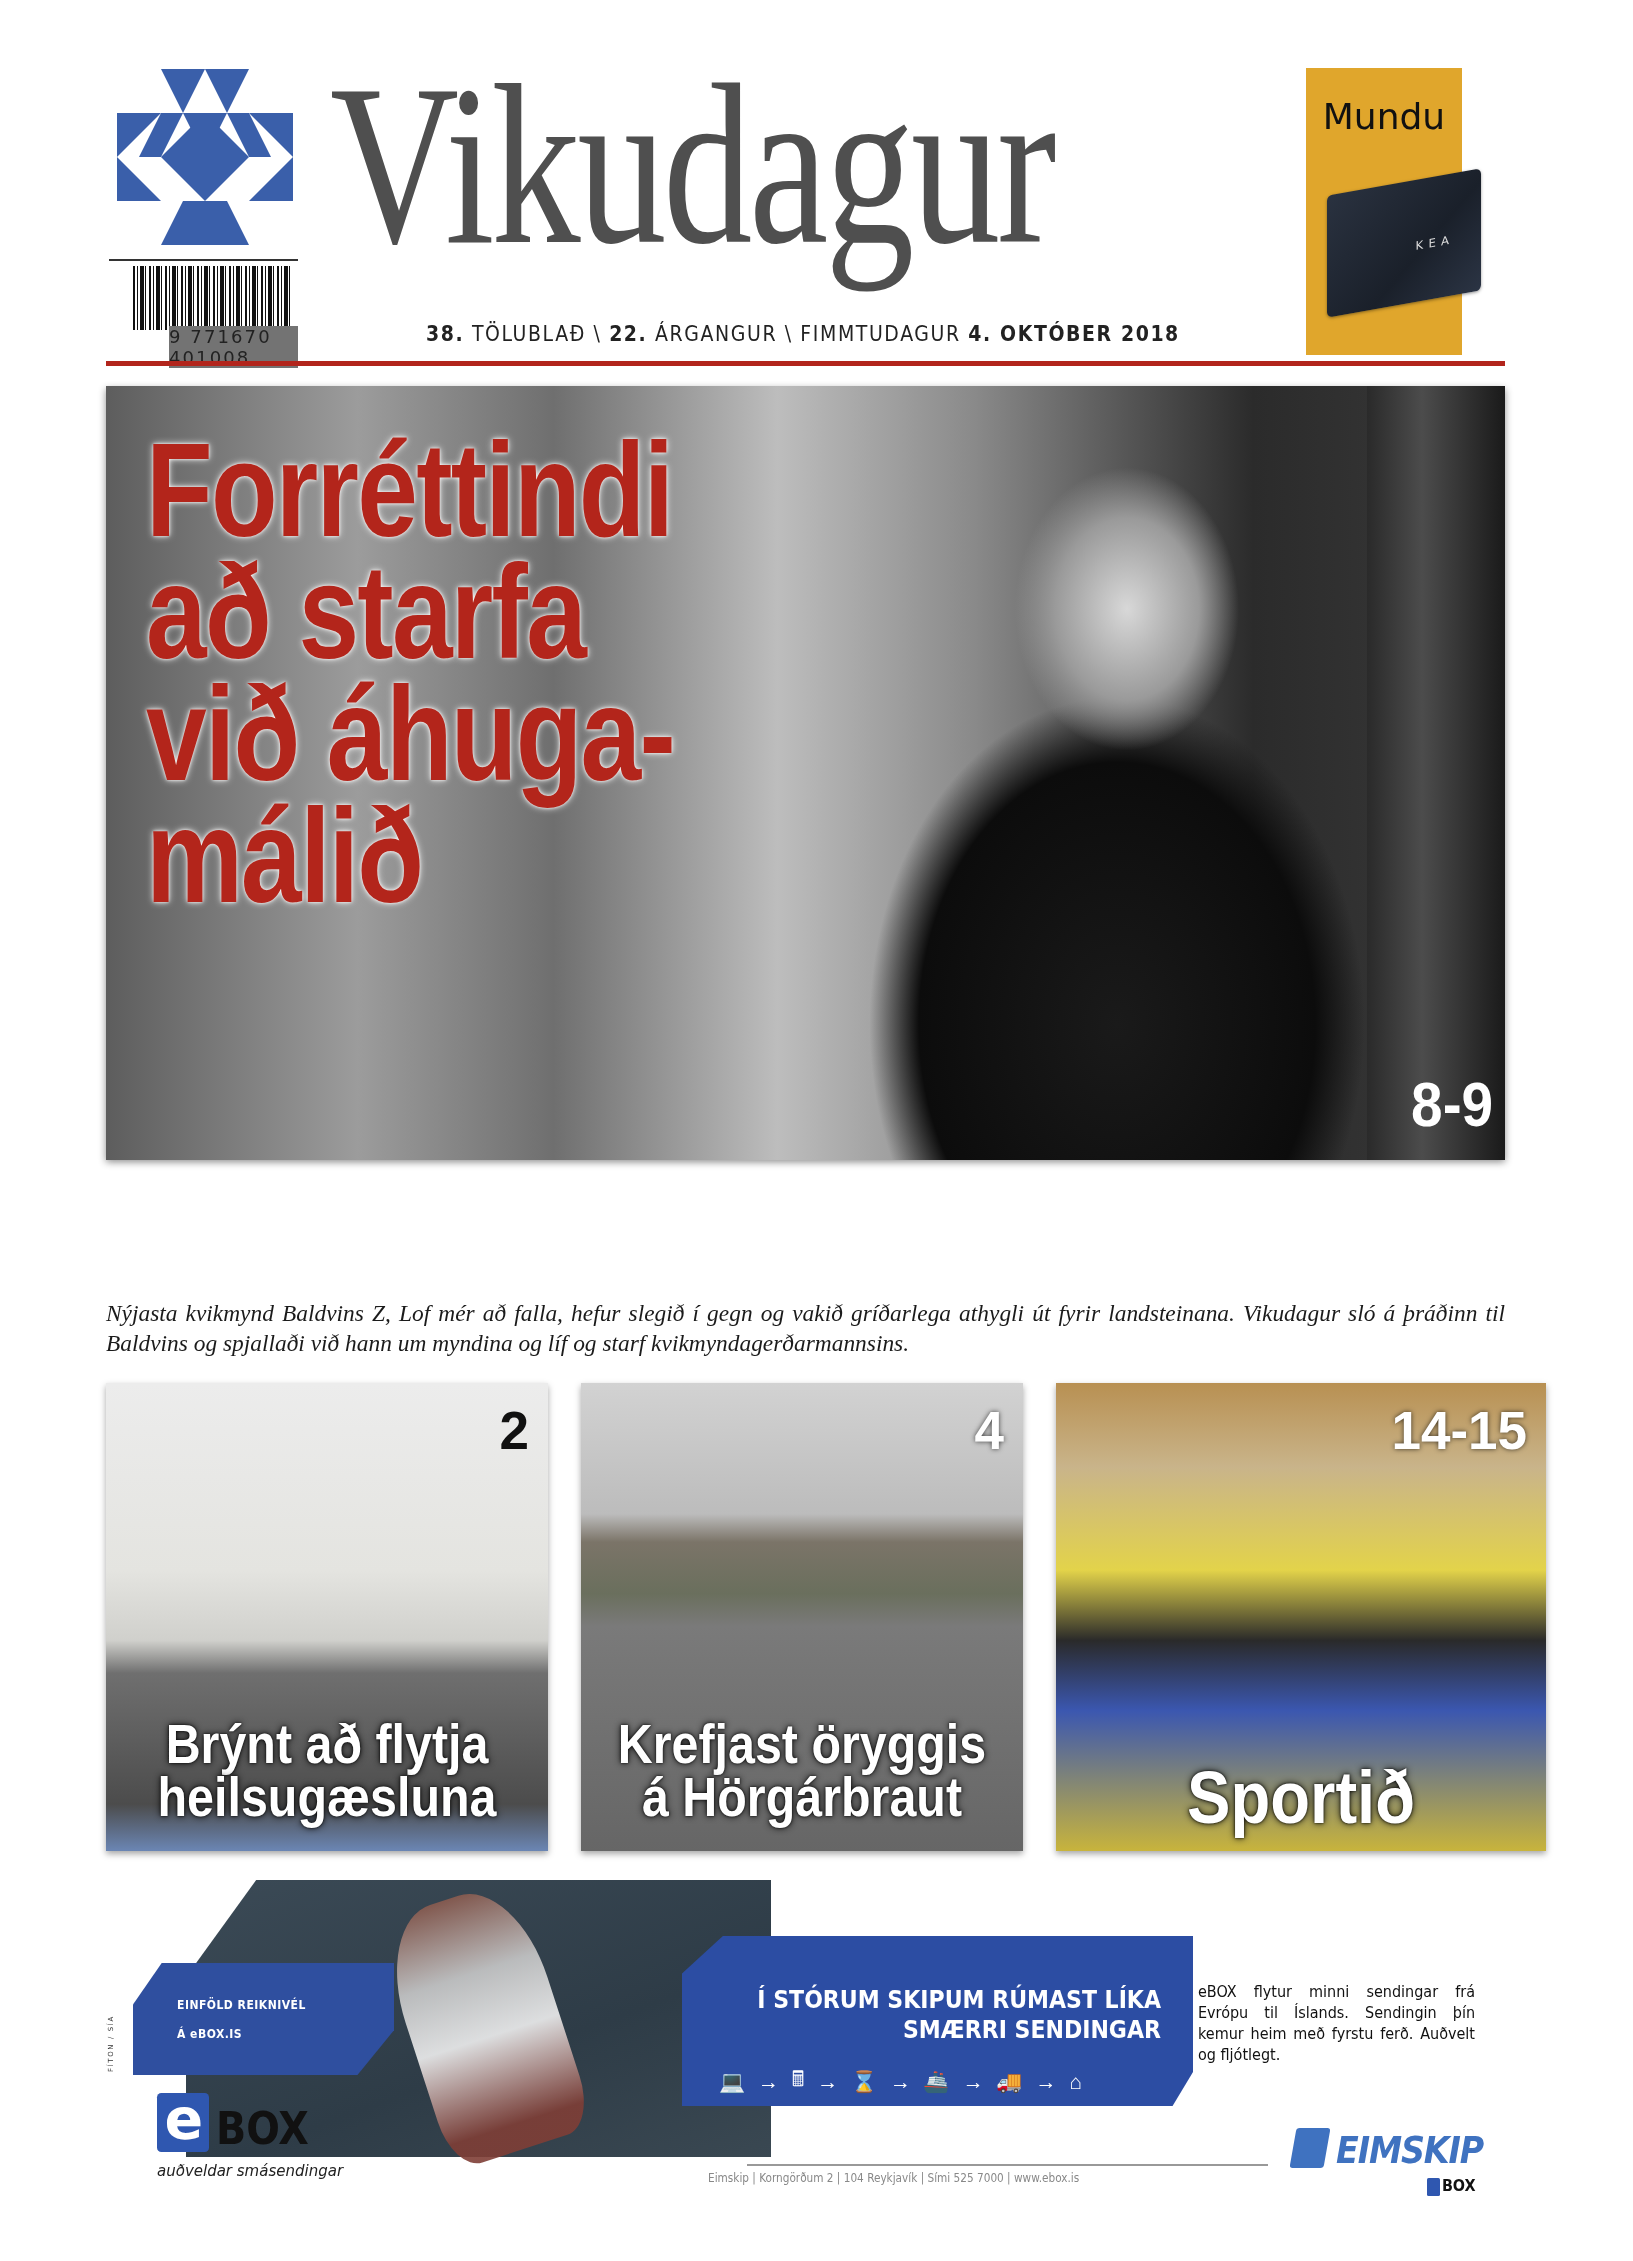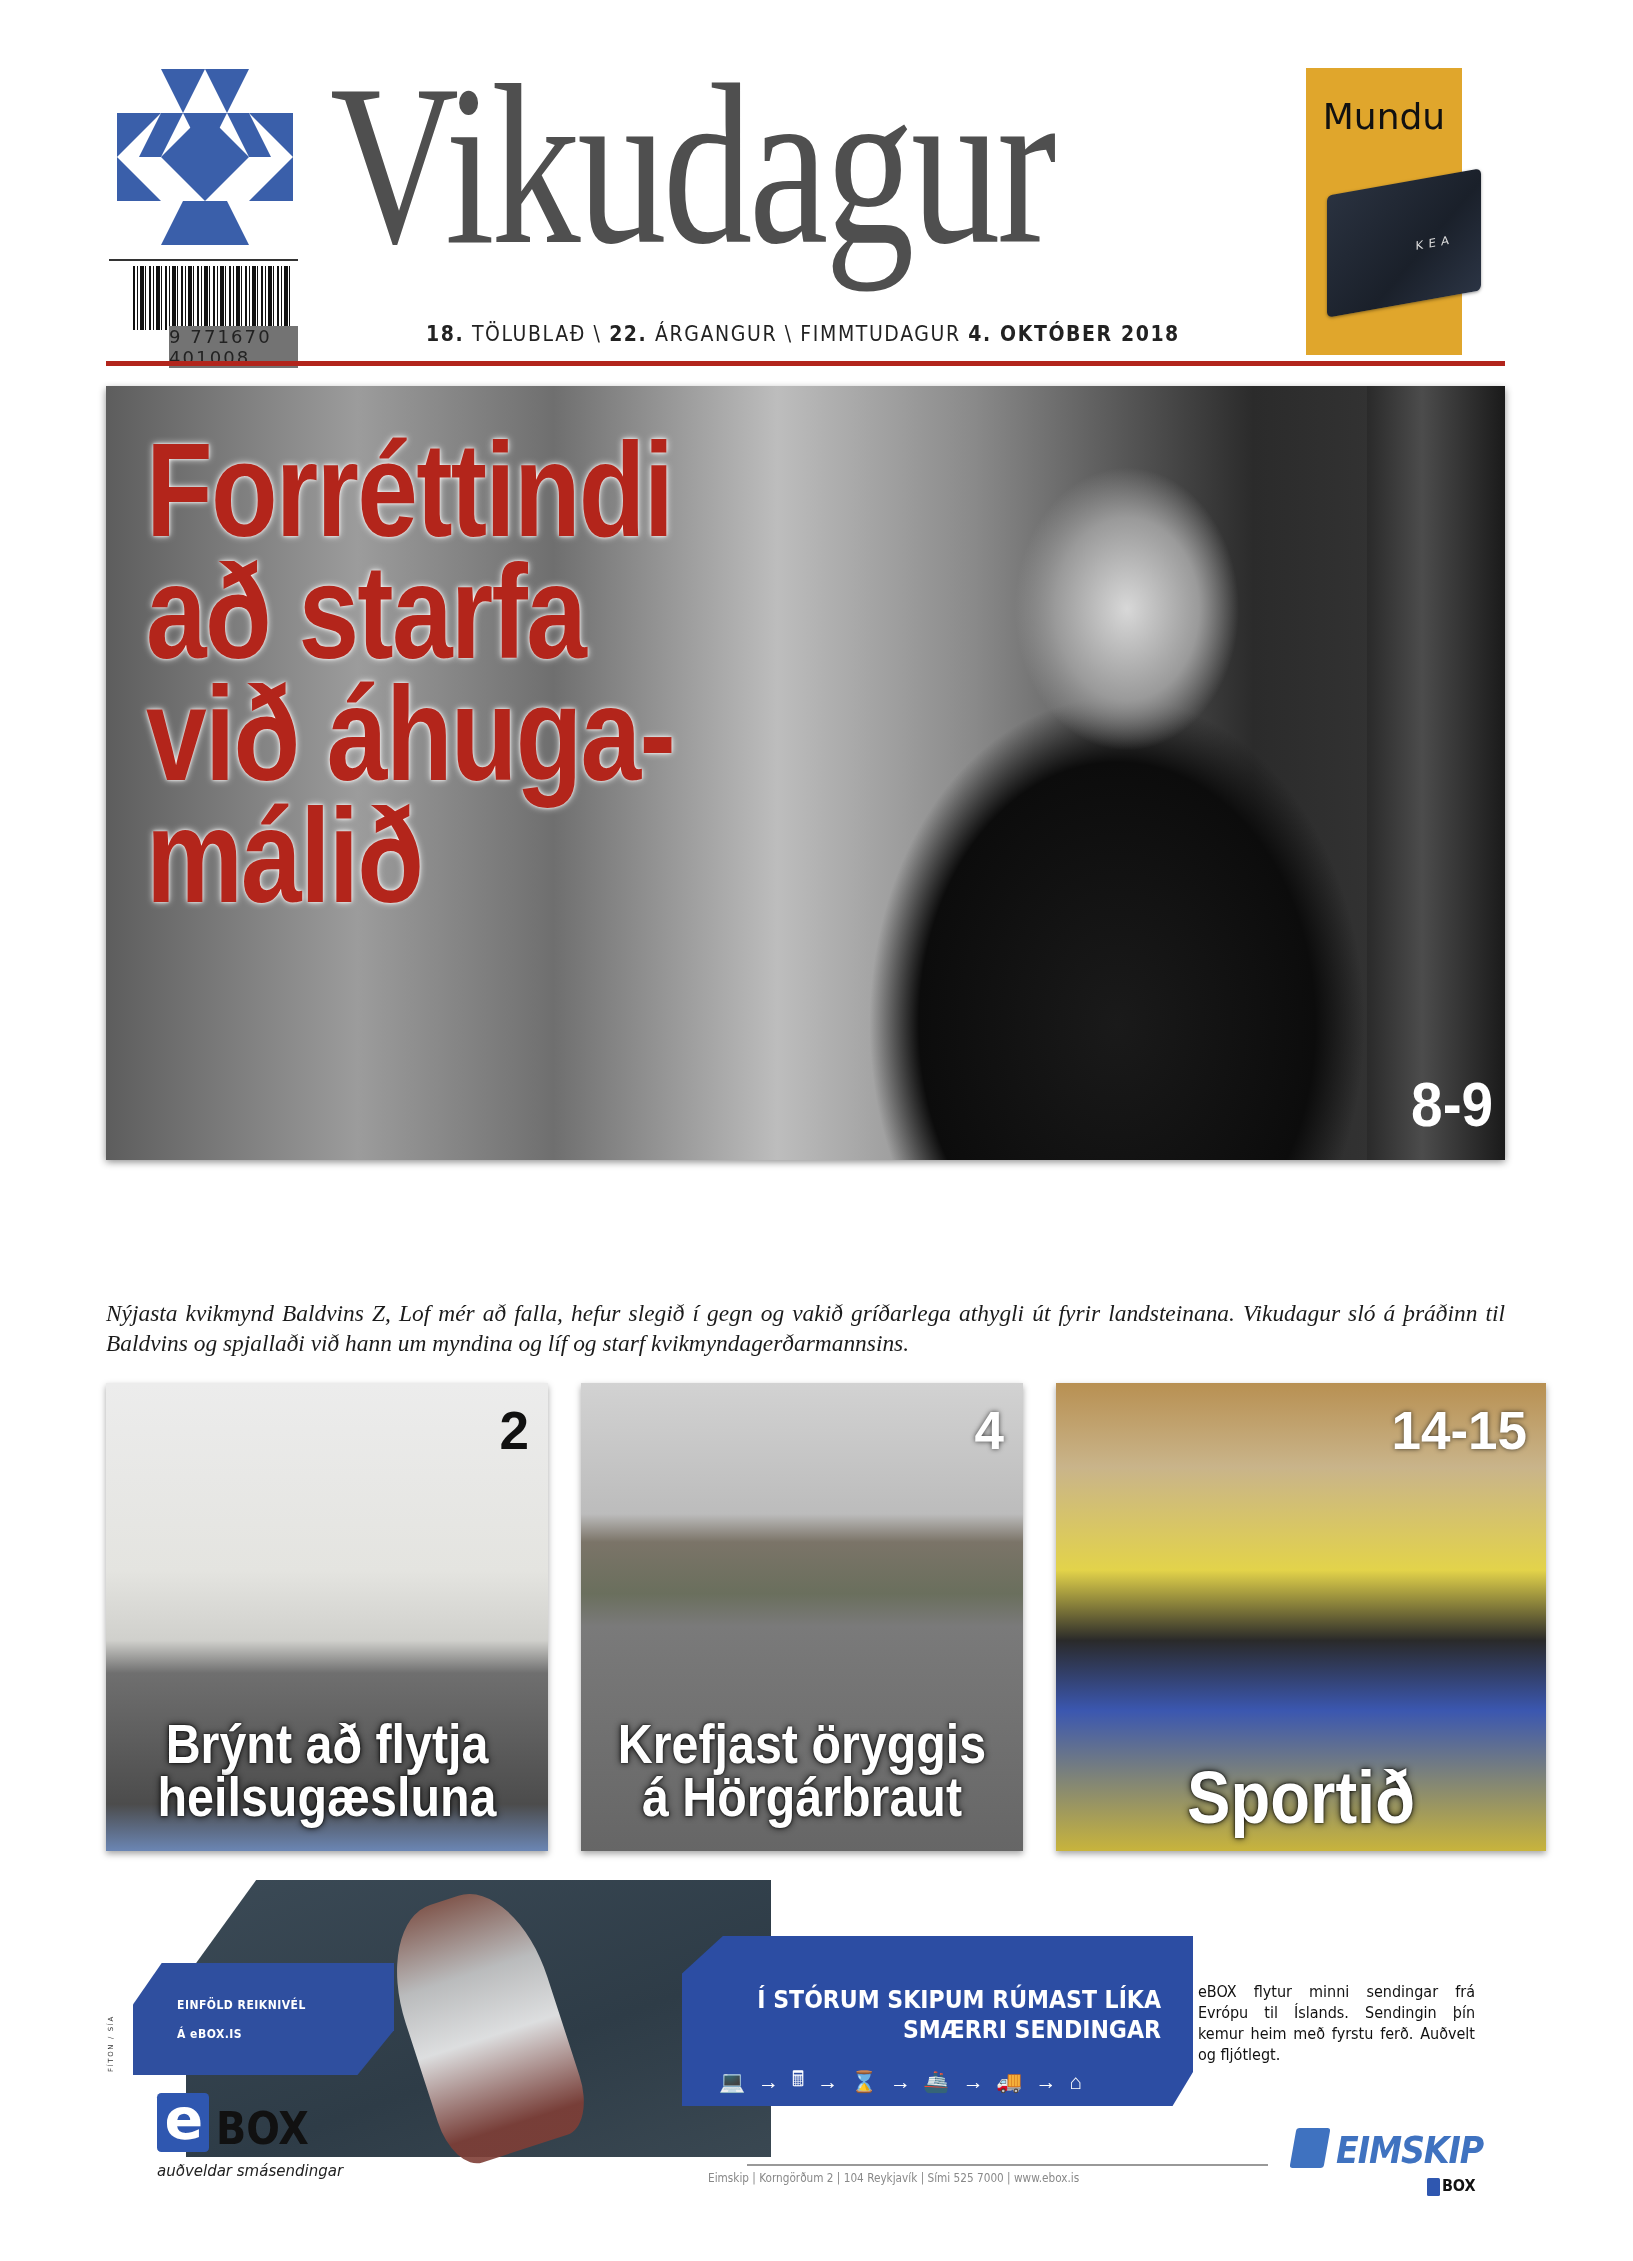--- a/index.html
+++ b/index.html
@@ -96,21 +96,21 @@
 </svg>
 <div class="logo-rule"></div>
 <div class="barcode">
   <div class="barcode-bars"></div>
   <div class="barcode-num">9 771670 401008</div>
 </div>
 
 <div class="wordmark">Vikudagur</div>
 
 <div class="issue-line">
-  <b>18.</b>
+  <b>38.</b>
   <span>TÖLUBLAÐ</span>
   <span>\</span>
   <b>22.</b>
   <span>ÁRGANGUR</span>
   <span>\</span>
   <span>FIMMTUDAGUR</span>
   <b>4. OKTÓBER 2018</b>
 </div>
 
 <div class="mundu-ad">

